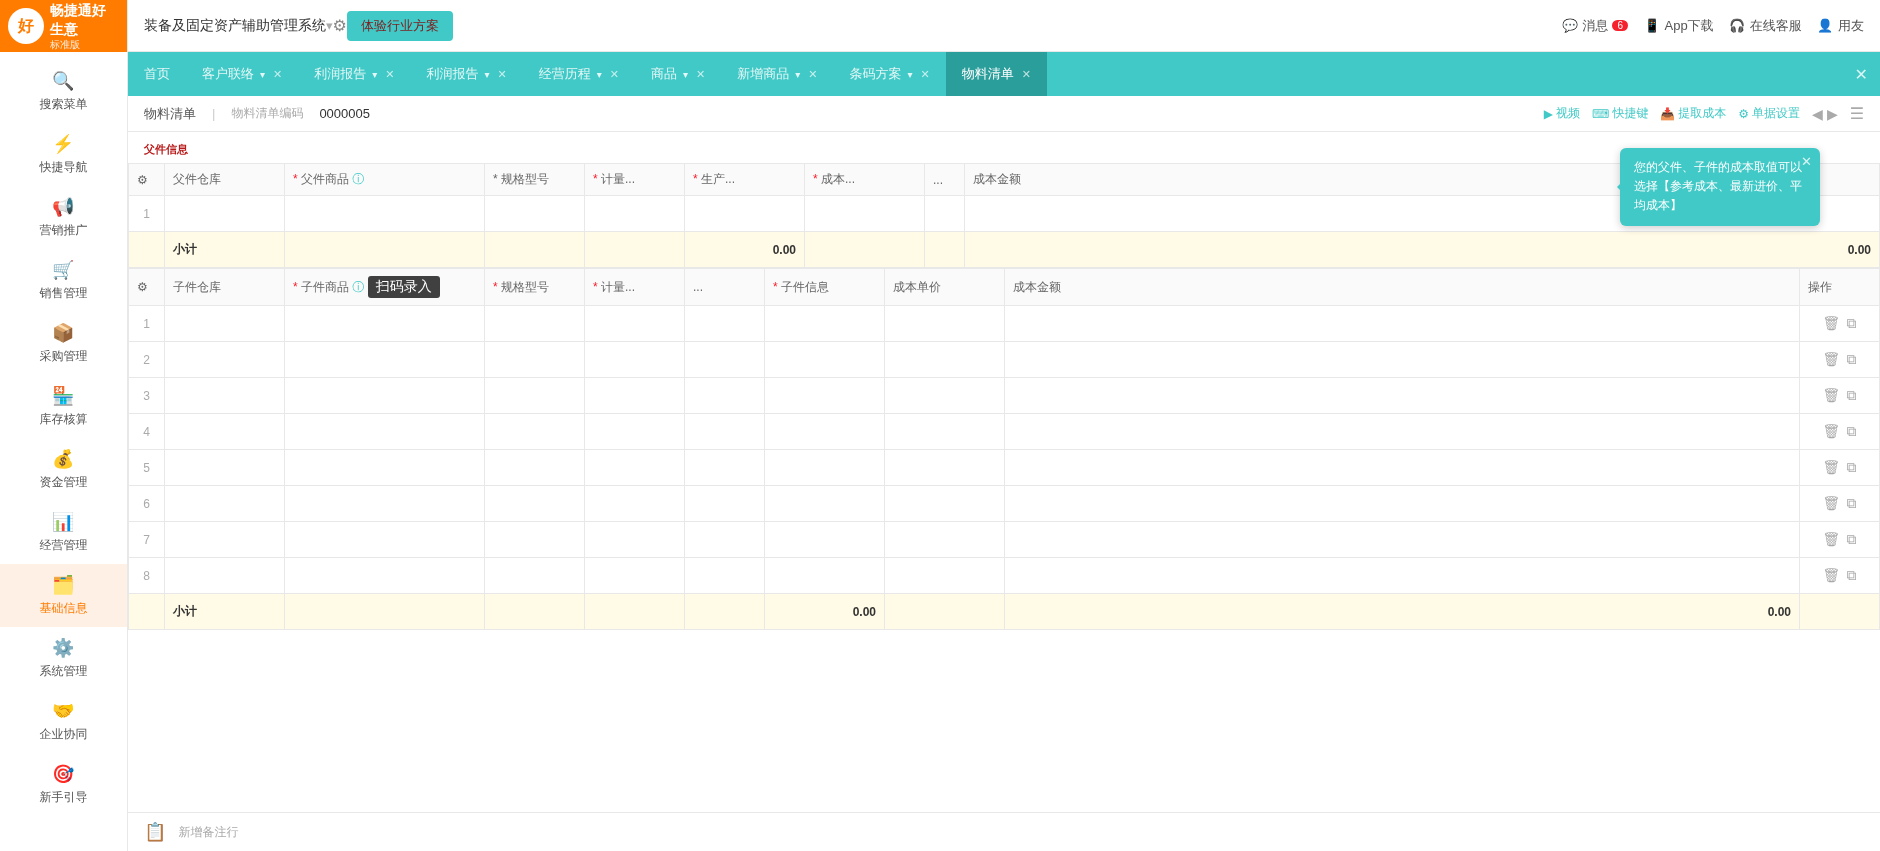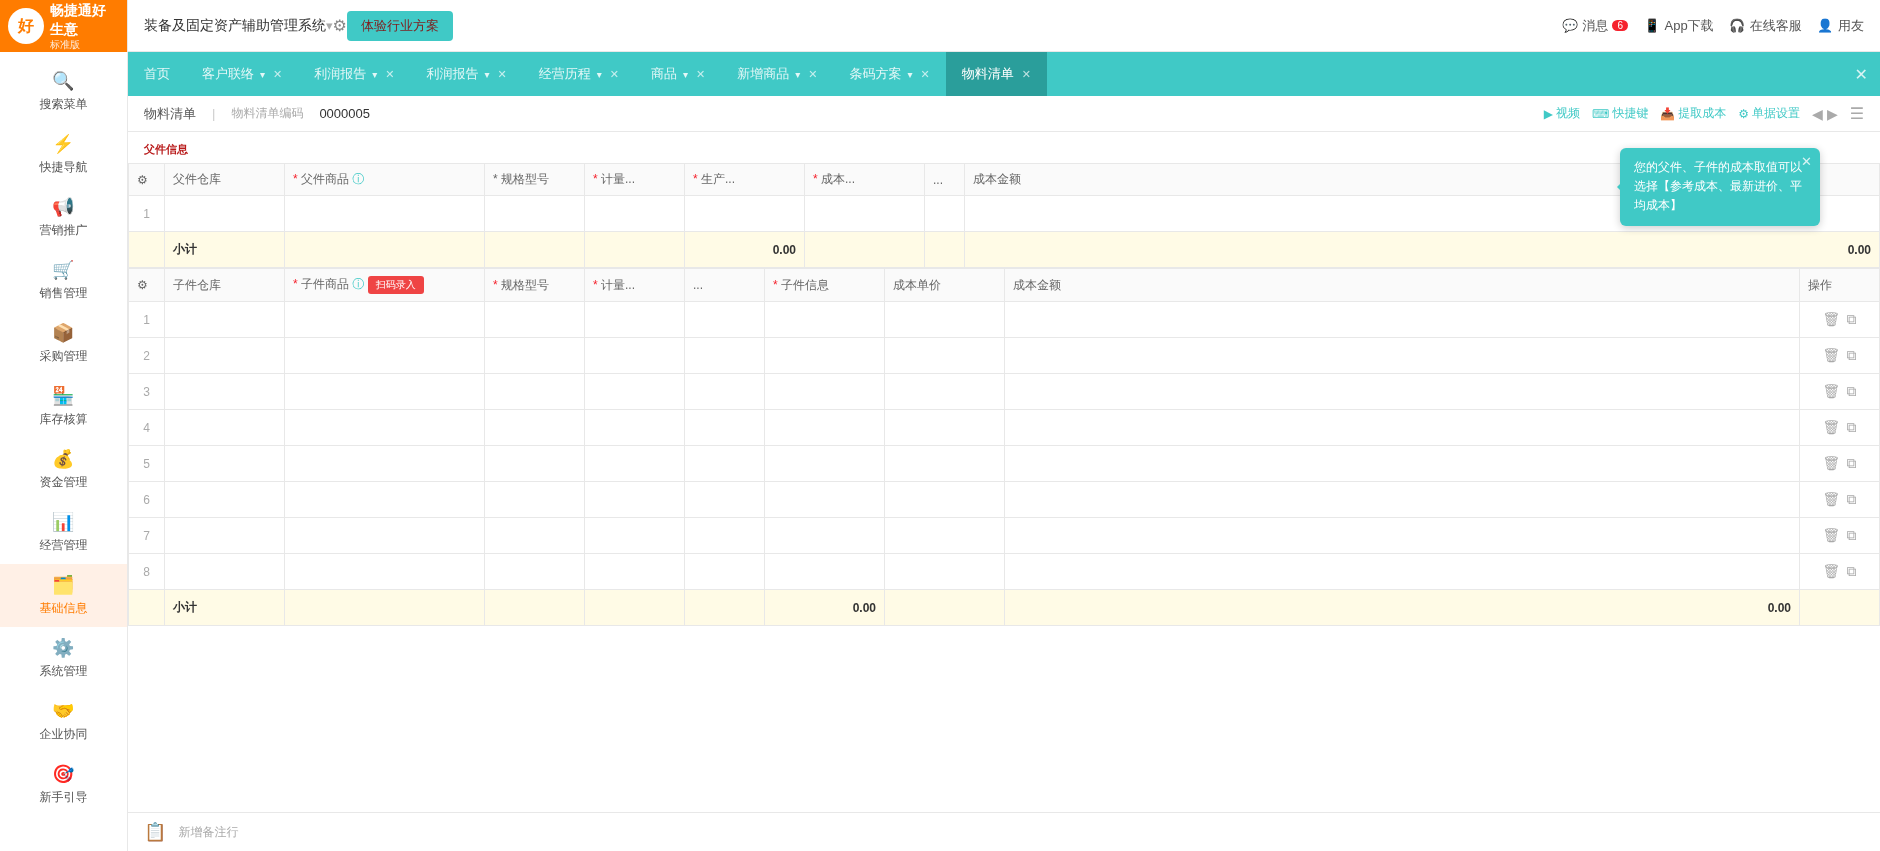--- a/index.html
+++ b/index.html
@@ -64,21 +64,21 @@
     .data-table .subtotal-label { color: #333; }
     .data-table .row-num { color: #aaa; text-align: center; width: 30px; }
     .col-settings { width: 36px; text-align: center; }
     .col-warehouse { width: 120px; }
     .col-product { width: 200px; }
     .col-spec { width: 100px; }
     .col-unit { width: 100px; }
     .col-production { width: 120px; }
     .col-cost { width: 120px; }
     .col-amount { min-width: 100px; text-align: right; }
-    .scan-btn { background: #ef4444; color: #fff; border: none; border-radius: 3px; padding: 2px 8px; font-size: 10px; cursor: pointer; }
+    .scan-btn { background: #404040; color: #fff; border: none; border-radius: 3px; padding: 2px 8px; font-size: 14px; cursor: pointer; }
     .col-qty { width: 120px; }
     .col-unit-cost { width: 120px; }
     .col-op { width: 80px; text-align: center; }
     .op-icons { display: flex; justify-content: center; gap: 6px; }
     .op-icon { color: #aaa; cursor: pointer; font-size: 14px; }
 
     
     .tooltip-popup { position: fixed; background: #40c9c6; color: #fff; border-radius: 6px; padding: 10px 14px; font-size: 12px; line-height: 1.6; max-width: 200px; z-index: 999; box-shadow: 0 2px 8px rgba(0,0,0,0.2); }
     .tooltip-popup::before { content: ''; position: absolute; left: -8px; top: 50%; transform: translateY(-50%); border: 5px solid transparent; border-right-color: #40c9c6; }
     .tooltip-close { position: absolute; top: 4px; right: 8px; cursor: pointer; color: rgba(255,255,255,0.8); font-size: 13px; }

